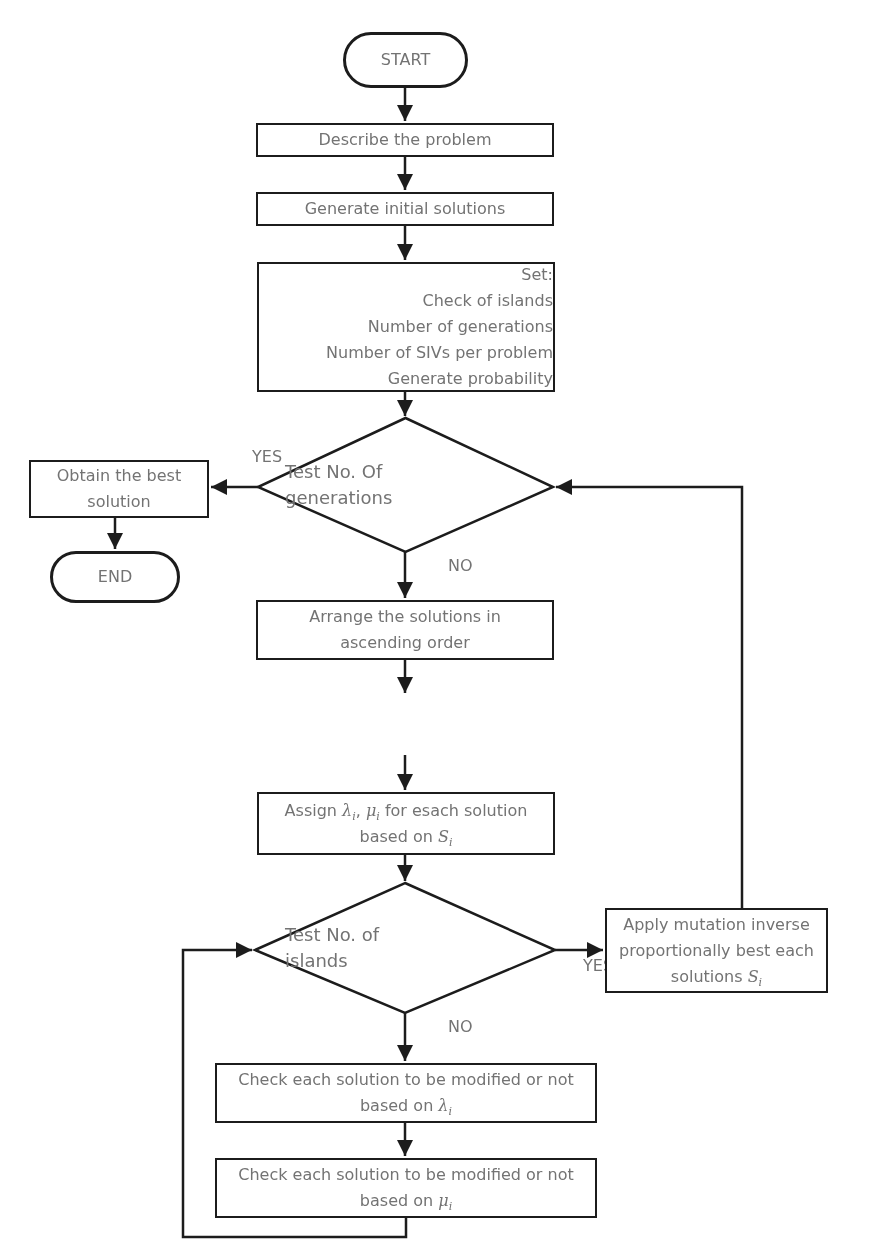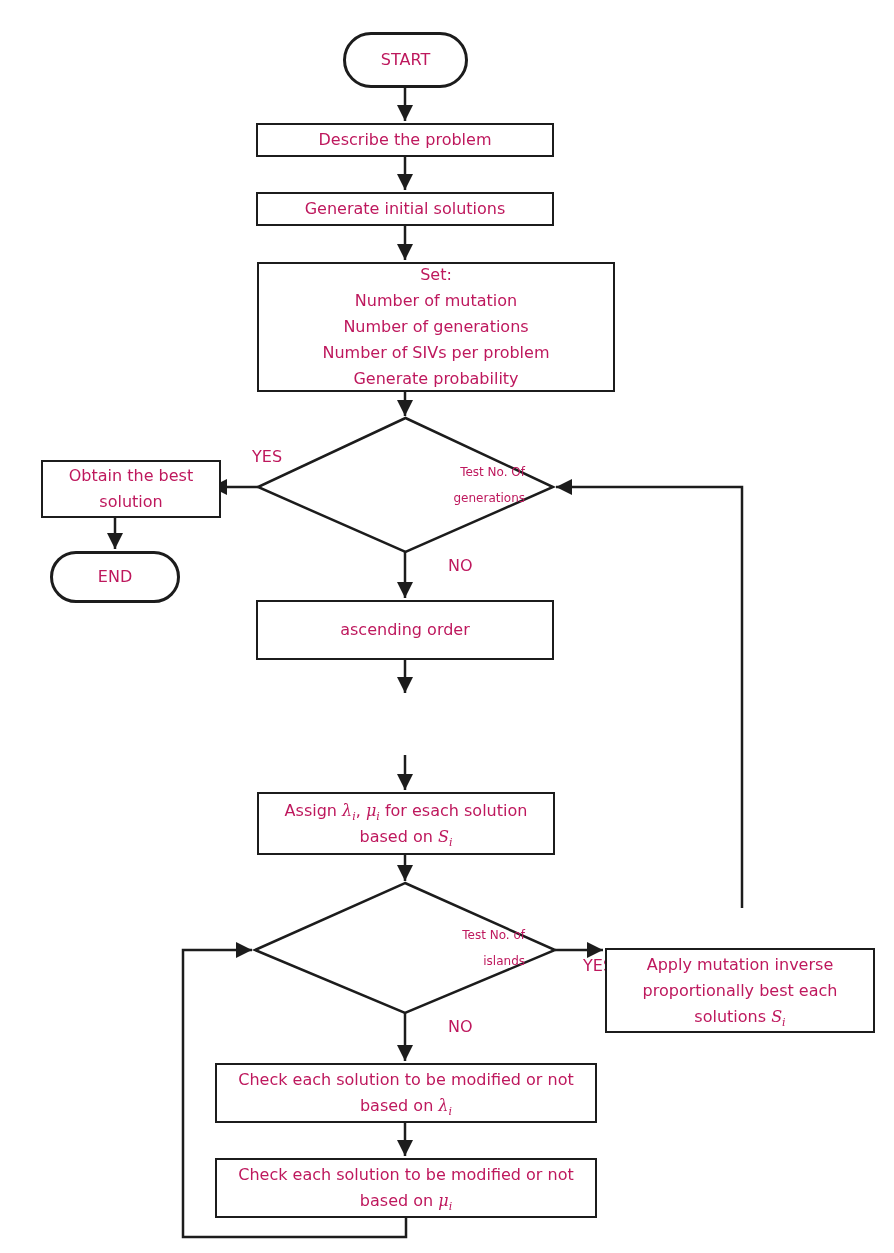--- a/index.html
+++ b/index.html
@@ -2,41 +2,41 @@
 <html><head>
 <meta charset="utf-8">
 <style>
   html, body { margin: 0; padding: 0; background: #ffffff; }
   .canvas {
     position: relative;
     width: 894px;
     height: 1253px;
     background: #ffffff;
     font-family: "DejaVu Sans", "Liberation Sans", sans-serif;
-    color: #be185d;
+    color: #737373;
   }
   .layer { position: absolute; left: 0; top: 0; }
   .node {
     position: absolute;
     box-sizing: border-box;
     border: 2.5px solid #1c1c1c;
     background: #ffffff;
     display: flex;
     flex-direction: column;
     align-items: center;
     justify-content: center;
     text-align: center;
     font-size: 16px;
     line-height: 26px;
   }
   .oval { border-radius: 30px; border-width: 3px; }
   .dtext {
     position: absolute;
-    text-align: right;
-    font-size: 12px;
+    text-align: left;
+    font-size: 18px;
     line-height: 26px;
   }
   .line { white-space: nowrap; }
   .blabel {
     position: absolute;
     font-size: 16px;
     margin-left: 36px;
   }
   .mvar {
     font-family: "DejaVu Serif", "Liberation Serif", serif;
@@ -86,46 +86,47 @@
   </div>
 
   <div class="node" style="left:256px; top:123px; width:298px; height:34px;">
     <span class="line">Describe the problem</span>
   </div>
 
   <div class="node" style="left:256px; top:192px; width:298px; height:34px;">
     <span class="line">Generate initial solutions</span>
   </div>
 
-  <div class="node" style="left:257px; top:262px; width:358px; height:130px;">
+  <div class="node" style="left:257px; top:262px; width:298px; height:130px;align-items:flex-end;">
     <div class="line">Set:</div>
-    <div class="line">Number of mutation</div>
+    <div class="line">Check of islands</div>
     <div class="line">Number of generations</div>
     <div class="line">Number of SIVs per problem</div>
     <div class="line">Generate probability</div>
   </div>
 
   <div class="dtext" style="left:285px; top:459px; width:240px;">
     <div class="line">Test No. Of</div>
     <div class="line">generations</div>
   </div>
 
   <div class="blabel" style="left:216px; top:447px;">YES</div>
   <div class="blabel" style="left:412px; top:556px;">NO</div>
 
-  <div class="node" style="left:29px; top:460px; width:180px; height:58px;margin-left:12px;">
+  <div class="node" style="left:29px; top:460px; width:180px; height:58px;">
     <div class="line">Obtain the best</div>
     <div class="line">solution</div>
   </div>
 
   <div class="node oval" style="left:50px; top:551px; width:130px; height:52px;">
     <span class="line">END</span>
   </div>
 
   <div class="node" style="left:256px; top:600px; width:298px; height:60px;">
+    <div class="line">Arrange the solutions in</div>
     <div class="line">ascending order</div>
   </div>
 
 
   <div class="node" style="left:257px; top:792px; width:298px; height:63px;">
     <div class="line">
       <span>Assign </span><span class="mvar">λ</span><sub class="msub">i</sub><span>, </span><span class="mvar">μ</span><sub class="msub">i</sub><span> for esach solution</span>
     </div>
     <div class="line">
       <span>based on </span><span class="mvar">S</span><sub class="msub">i</sub>
@@ -133,21 +134,21 @@
   </div>
 
   <div class="dtext" style="left:285px; top:922px; width:240px;">
     <div class="line">Test No. of</div>
     <div class="line">islands</div>
   </div>
 
   <div class="blabel" style="left:547px; top:956px;">YES</div>
   <div class="blabel" style="left:412px; top:1017px;">NO</div>
 
-  <div class="node" style="left:605px; top:948px; width:270px; height:85px;">
+  <div class="node" style="left:605px; top:908px; width:223px; height:85px;">
     <div class="line">Apply mutation inverse</div>
     <div class="line">proportionally best each</div>
     <div class="line">
       <span>solutions </span><span class="mvar">S</span><sub class="msub">i</sub>
     </div>
   </div>
 
   <div class="node" style="left:215px; top:1063px; width:382px; height:60px;">
     <div class="line">Check each solution to be modified or not</div>
     <div class="line">

